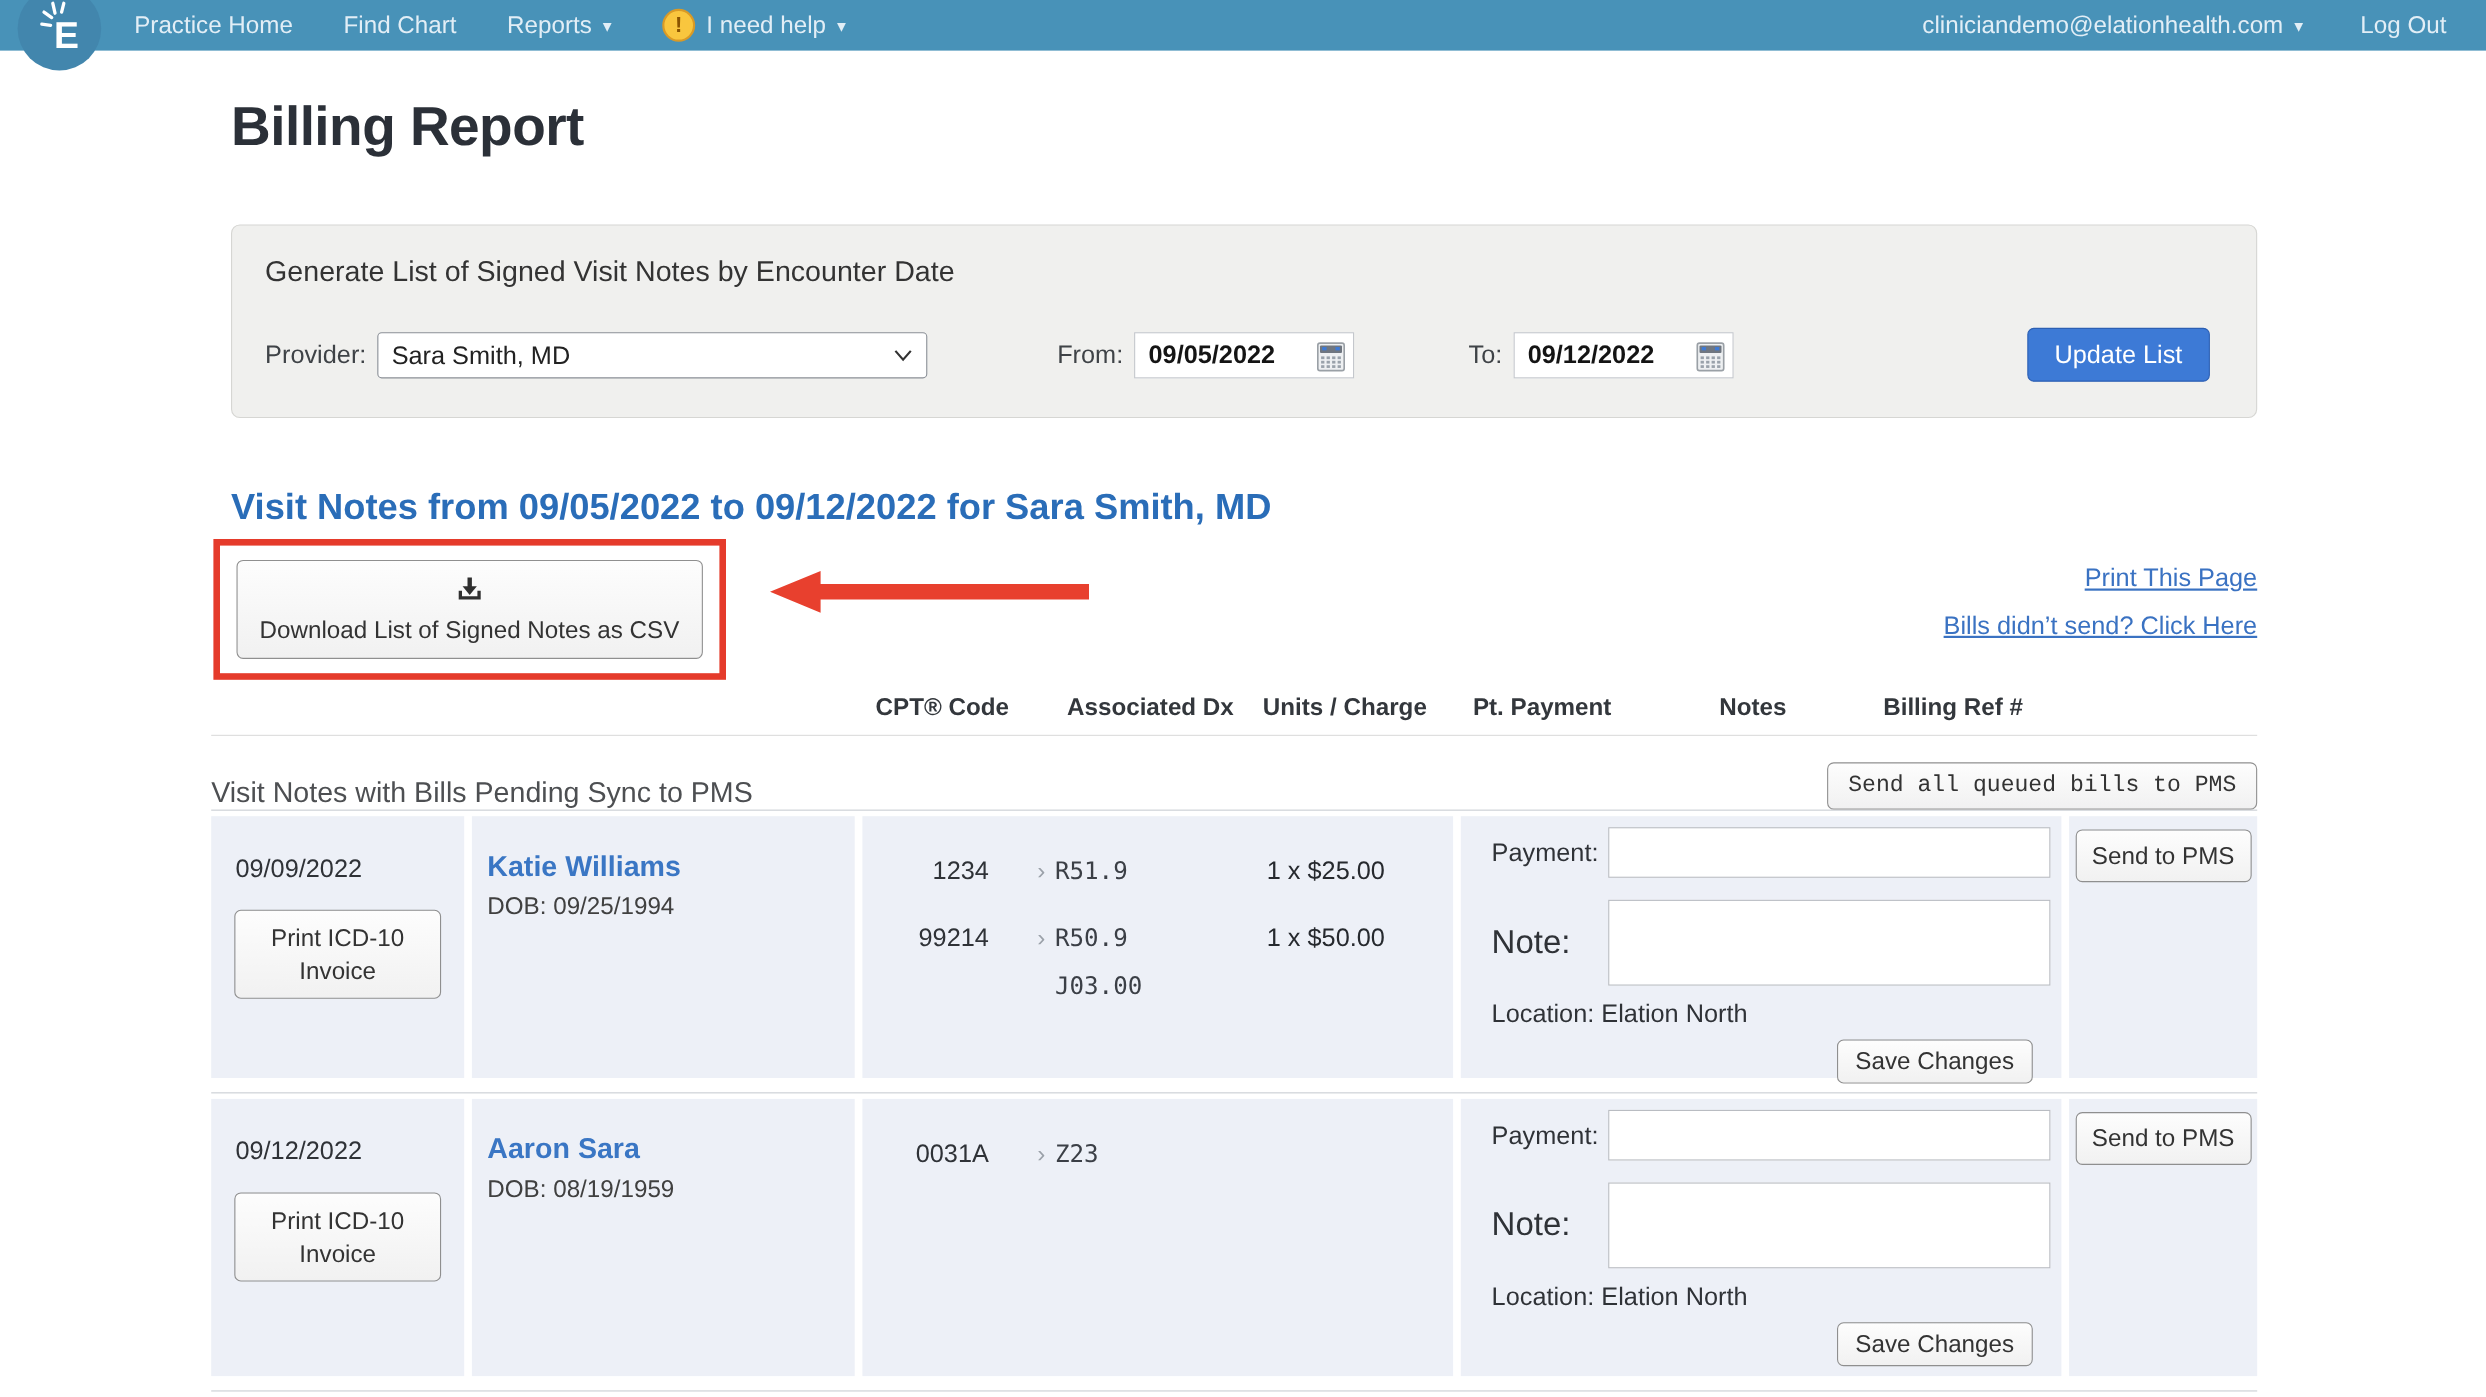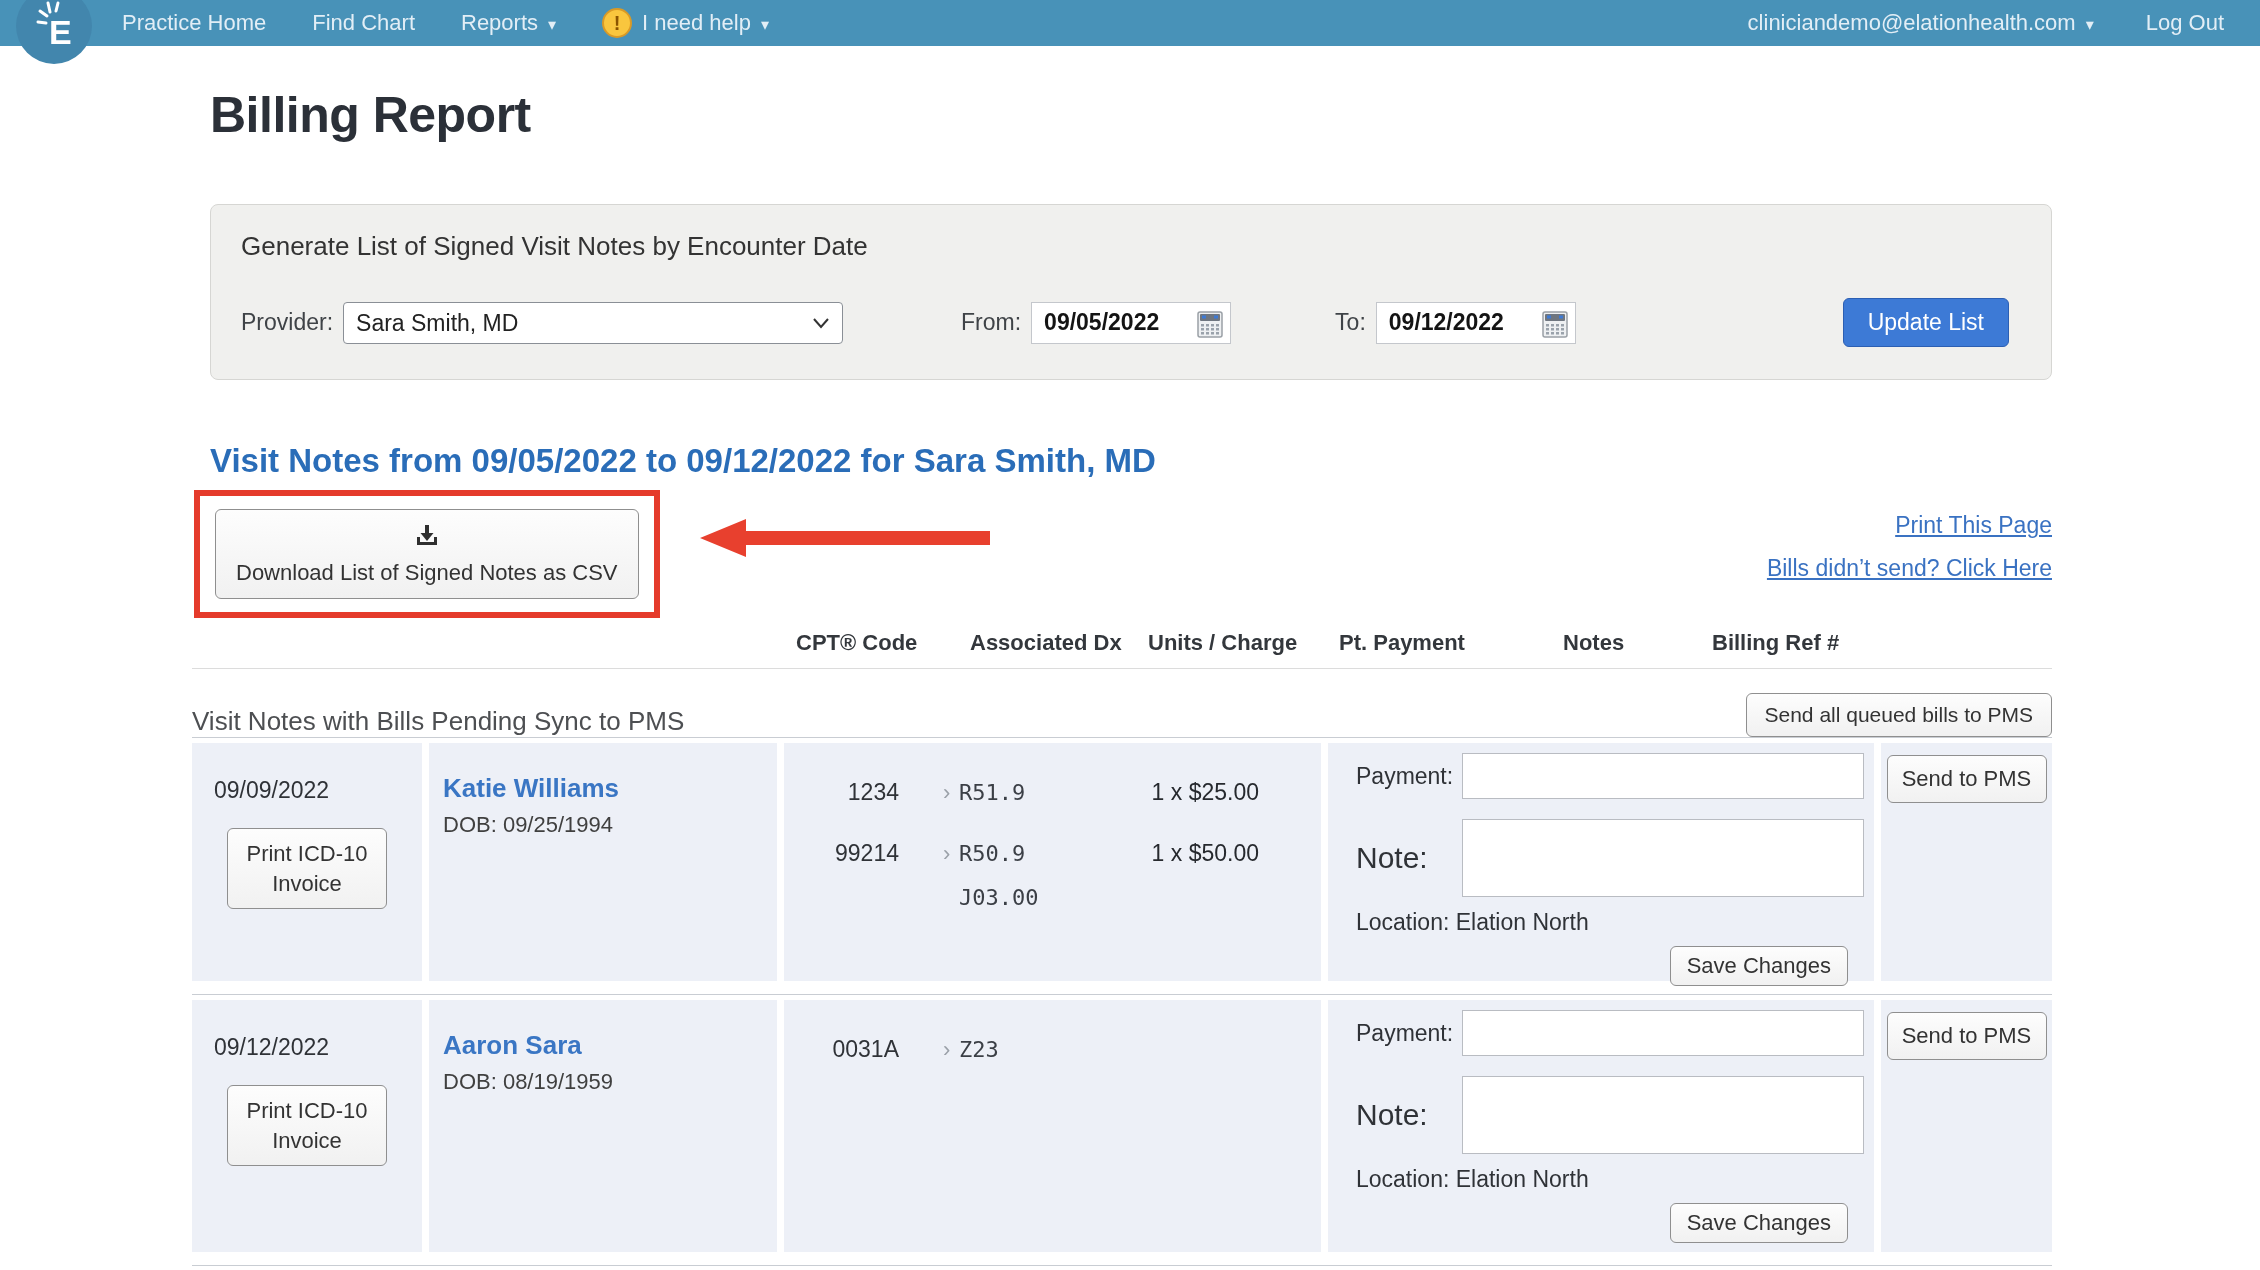--- a/index.html
+++ b/index.html
@@ -77,30 +77,30 @@
   .side-links a { color:#3a72c2; font-size:23px; text-decoration:underline; cursor:pointer; }
 
   
   .thead { position:relative; height:30px; }
   .thead span { position:absolute; top:0; font-size:22px; font-weight:600; color:#33373c; white-space:nowrap; }
   .divider { border-bottom:1px solid #dcdcdc; margin-top:8px; }
 
   
   .section-row { margin-top:24px; display:flex; justify-content:space-between; align-items:flex-end; }
   .section-title { font-size:26px; color:#4d4f52; }
-  .send-all-btn { font-size:21px; padding:9px 18px; align-self:flex-start; }
+  .send-all-btn { font-size:21px; padding:9px 18px; align-self:flex-start;font-family:Liberation Mono, monospace; }
 
   
   .trow { border-top:1px solid #c9cdd3; padding-top:5px; display:flex; gap:7px; margin-bottom:13px; }
   .cell { background:#edf0f7; }
   .trow-1 .cell { height:238px; }
   .trow-2 .cell { height:252px; }
   .cell-date { width:230px; padding-top:34px; }
   .visit-date { font-size:23px; padding-left:22px; }
-  .print-btn { display:block; margin:24px auto 0; width:160px; padding:10px 8px; font-size:22px; line-height:1.35; }
+  .print-btn { display:block; margin:24px auto 0; width:188px; padding:10px 8px; font-size:22px; line-height:1.35; }
   .cell-patient { width:348px; padding:30px 0 0 14px; }
   .patient-name { font-size:26px; font-weight:700; color:#3a76c4; text-decoration:none; cursor:pointer; }
   .patient-dob { margin-top:8px; font-size:22px; color:#404040; }
   .cell-codes { width:537px; padding-top:36px; }
   .code-line { display:flex; align-items:baseline; margin-bottom:34px; }
   .code-line.sub { margin-top:-16px; margin-bottom:0; }
   .cpt { width:115px; text-align:right; font-size:23px; }
   .dxgrp { margin-left:44px; display:flex; align-items:baseline; }
   .dx-chevron { width:16px; display:inline-block; color:#9ba1a9; font-size:22px; }
   .dx-chevron.hidden { visibility:hidden; }

